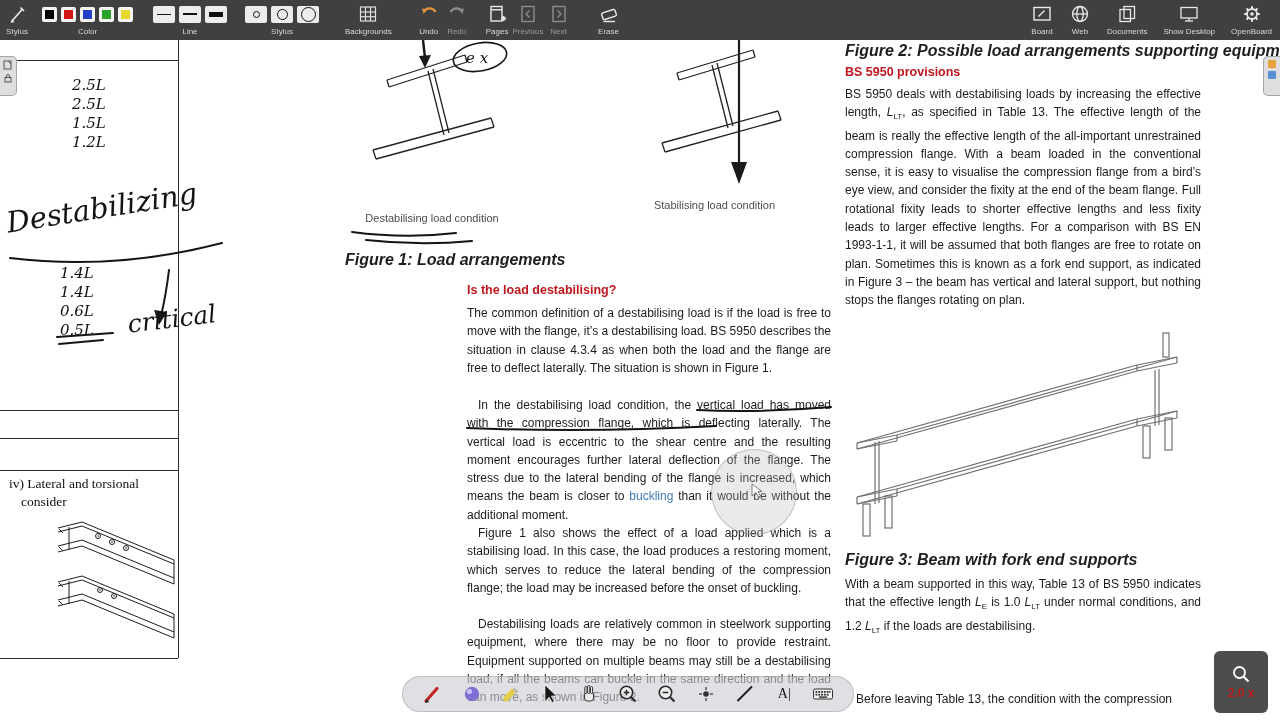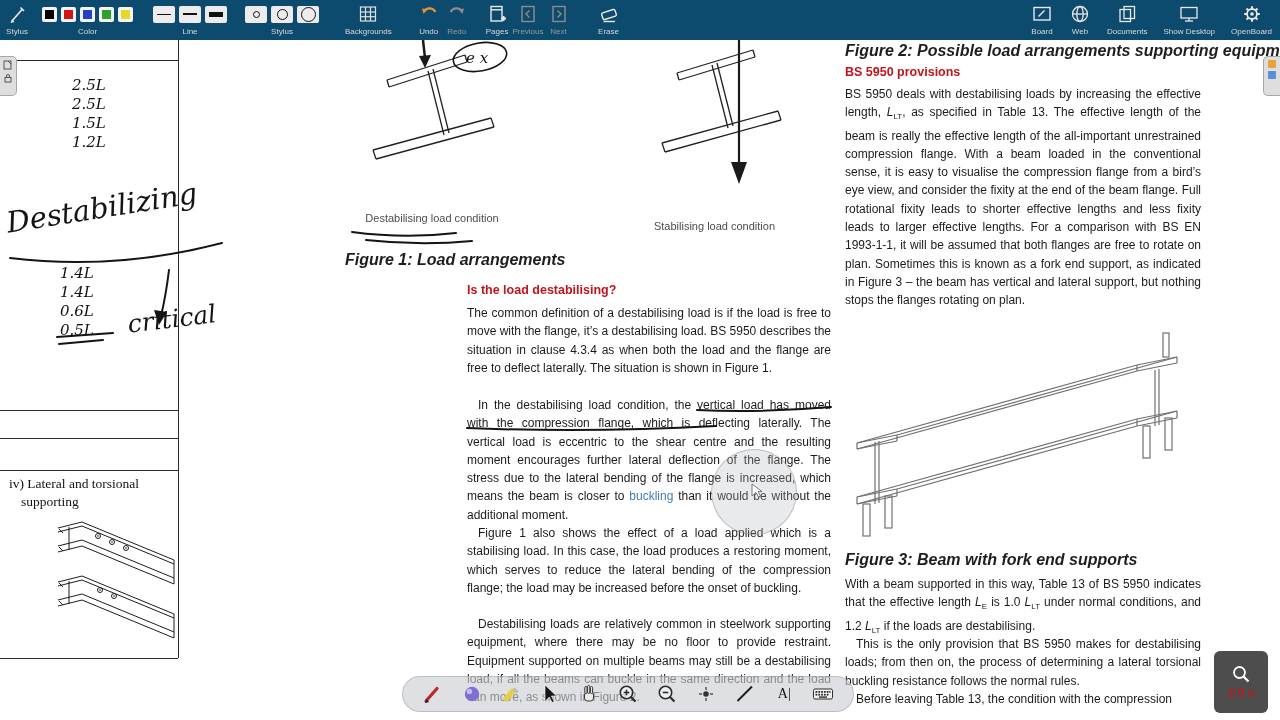--- a/index.html
+++ b/index.html
@@ -1,19 +1,19 @@
 <!DOCTYPE html>
 <html><head>
 <meta charset="utf-8">
 <style>
   html,body{margin:0;padding:0;background:#888;}
   #screen{position:relative;width:1280px;height:720px;overflow:hidden;background:#fff;
           font-family:"Liberation Sans",sans-serif;}
   
-  .topbar{position:absolute;top:0;left:0;width:1280px;height:40px;background:#0c4a6e;
+  .topbar{position:absolute;top:0;left:0;width:1280px;height:40px;background:#404040;
           display:flex;align-items:flex-start;padding:2px 8px 0 6px;box-sizing:border-box;z-index:60;}
   .tgroup{display:flex;flex-direction:column;align-items:center;margin-right:14px;}
   .tgroup .irow{display:flex;gap:4px;align-items:center;height:24px;}
   .tlabel{font-size:8px;color:#d9d9d9;margin-top:1px;white-space:nowrap;}
   .tlabel.dim{color:#9a9a9a;}
   .ibtn{width:22px;height:22px;display:flex;align-items:center;justify-content:center;cursor:pointer;}
   .csq{width:15px;height:15px;background:#f4f4f4;border-radius:2px;display:flex;align-items:center;justify-content:center;cursor:pointer;}
   .cfill{width:9px;height:9px;}
   .lbtn,.ebtn{width:22px;height:17px;background:#ececec;border-radius:2px;display:flex;align-items:center;justify-content:center;cursor:pointer;}
   .ln1{width:14px;height:1px;background:#111;}
@@ -337,21 +337,21 @@
     <div class="hand hand1">Destabilizing</div>
 
     <div class="lval mid" style="top:224px;">1.4L</div>
     <div class="lval mid" style="top:243px;">1.4L</div>
     <div class="lval mid" style="top:262px;">0.6L</div>
     <div class="lval mid" style="top:281px;">0.5L</div>
 
     <div class="hand hand2">critical</div>
 
     <div class="mnote" style="left:9px;top:436px;">iv) Lateral and torsional</div>
-    <div class="mnote" style="left:21px;top:454px;">supporting</div>
+    <div class="mnote" style="left:21px;top:454px;">consider</div>
 
     <svg class="figsvg" style="left:52px;top:472px;" width="130" height="150" viewBox="0 0 130 150">
       <g stroke="#1d1d1d" stroke-width="1" fill="none">
         <line x1="6" y1="16" x2="30" y2="10"></line>
           <line x1="6" y1="20" x2="30" y2="14"></line>
         <line x1="17" y1="15" x2="17" y2="38"></line>
         <line x1="6" y1="34" x2="30" y2="28"></line>
           <line x1="6" y1="40" x2="30" y2="34"></line>
         <line x1="30" y1="10" x2="122" y2="48"></line>
           <line x1="30" y1="14" x2="122" y2="52"></line>
@@ -410,21 +410,21 @@
         <line x1="327" y1="103" x2="330" y2="112"></line>
           <line x1="443" y1="71" x2="446" y2="80"></line>
       </g>
       <line x1="88" y1="0" x2="90" y2="18" stroke="#1a1a1a" stroke-width="2.5"></line>
       <polygon points="84,16 96,15 90,28" fill="#1a1a1a"></polygon>
       <line x1="404" y1="0" x2="404" y2="126" stroke="#1a1a1a" stroke-width="2.2"></line>
       <polygon points="396,122 412,122 404,144" fill="#1a1a1a"></polygon>
     </svg>
 
     <div class="fig-label" style="left:352px;top:172px;width:160px;">Destabilising load condition</div>
-    <div class="fig-label" style="left:637px;top:180px;width:155px;">Stabilising load condition</div>
+    <div class="fig-label" style="left:637px;top:159px;width:155px;">Stabilising load condition</div>
     <div class="fig-caption" style="left:345px;top:211px;">Figure 1: Load arrangements</div>
 
     <h2 class="red-head" style="left:467px;top:243px;">Is the load destabilising?</h2>
     <p class="doc-para" style="left:467px;top:264px;"><span>The common definition of a destabilising load is if the load is free to move with the flange, it’s a destabilising load. BS 5950 describes the situation in clause 4.3.4 as when both the load and the flange are free to deflect laterally. The situation is shown in Figure 1.</span></p>
     <p class="doc-para indent" style="left:467px;top:356px;"><span>In the destabilising load condition, the vertical load has moved with the compression flange, which is deflecting laterally. The vertical load is eccentric to the shear centre and the resulting moment encourages further lateral deflection of the flange. The stress due to the lateral bending of the flange is increased, which means the beam is closer to </span><span class="link">buckling</span><span> than it would be without the additional moment.</span></p>
     <p class="doc-para indent" style="left:467px;top:484px;"><span>Figure 1 also shows the effect of a load applied which is a stabilising load. In this case, the load produces a restoring moment, which serves to reduce the lateral bending of the compression flange; the load may be increased before the onset of buckling.</span></p>
     <p class="doc-para indent" style="left:467px;top:575px;"><span>Destabilising loads are relatively common in steelwork supporting equipment, where there may be no floor to provide restraint. Equipment supported on multiple beams may still be a destabilising load, if all the beams can buckle in the same direction and the load can move, as shown in Figure 2.</span></p>
 
     <div class="fig-caption" style="left:845px;top:2px;">Figure 2: Possible load arrangements supporting equipment</div>
     <h2 class="red-head" style="left:845px;top:25px;">BS 5950 provisions</h2>
@@ -461,21 +461,20 @@
         <rect x="18" y="181" width="7" height="32"></rect>
           <rect x="40" y="173" width="7" height="32"></rect>
         <rect x="298" y="103" width="7" height="32"></rect>
           <rect x="320" y="95" width="7" height="32"></rect>
         <rect x="318" y="10" width="6" height="24"></rect>
       </g>
     </svg>
 
     <div class="fig-caption" style="left:845px;top:511px;">Figure 3:  Beam with fork end supports</div>
     <p class="doc-para rcol" style="top:535px;"><span>With a beam supported in this way, Table 13 of BS 5950 indicates that the effective length </span><span class="it">L</span><span class="sub">E</span><span> is 1.0 </span><span class="it">L</span><span class="sub">LT</span><span> under normal conditions, and 1.2 </span><span class="it">L</span><span class="sub">LT</span><span> if the loads are destabilising.</span></p>
-    <p class="doc-para rcol indent" style="top:595px;">This is the only provision that BS 5950 makes for destabilising loads; from then on, the process of determining a lateral torsional buckling resistance follows the normal rules.</p>
     <p class="doc-para rcol indent" style="top:650px;">Before leaving Table 13, the condition with the compression</p>
 
     <svg class="ink" viewBox="0 0 1280 680">
       <g stroke="#141414" stroke-width="2" fill="none" stroke-linecap="round">
         <ellipse cx="480" cy="17" rx="27" ry="14" transform="rotate(-10 480 17)" stroke-width="1.6"></ellipse>
         <path d="M352,192 Q405,199 456,193"></path>
         <path d="M366,200 Q420,206 472,201"></path>
         <path d="M697,370 Q760,373 831,367"></path>
         <path d="M467,388 Q590,393 716,386"></path>
         <path d="M10,218 Q115,231 222,203"></path>

